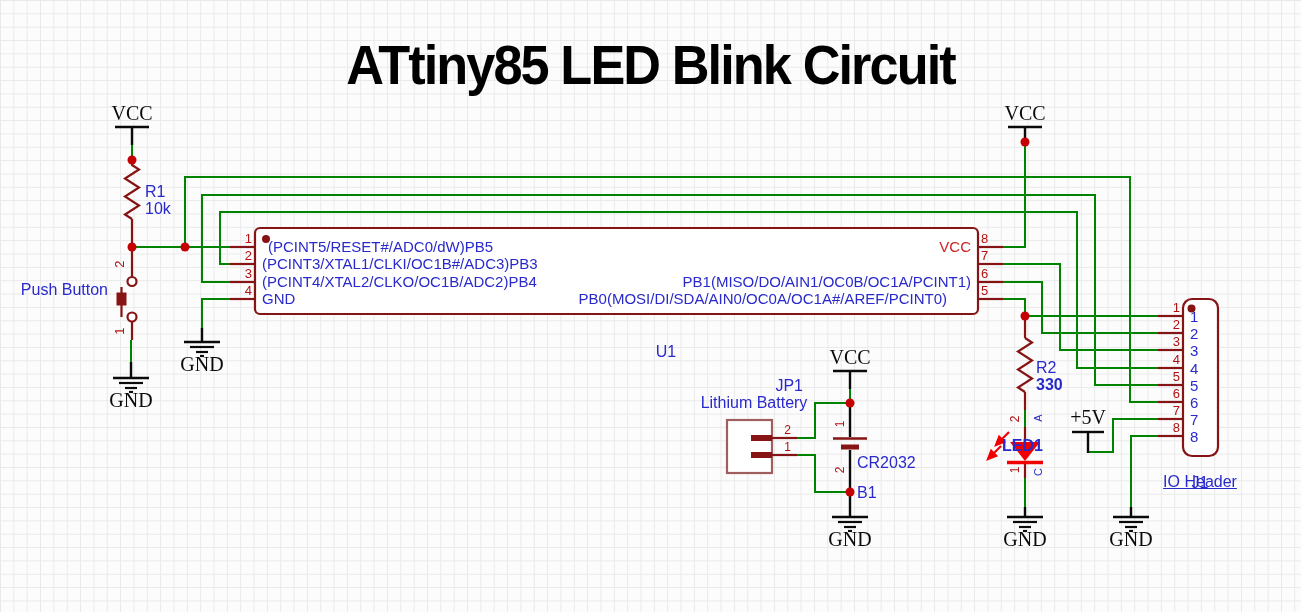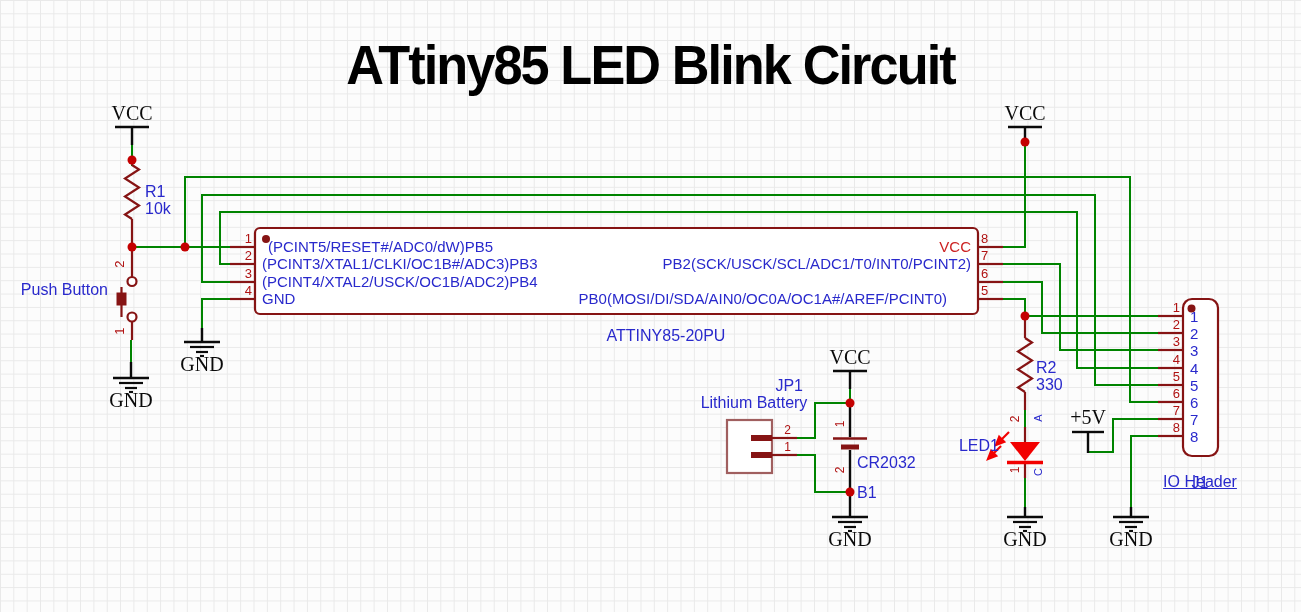--- a/index.html
+++ b/index.html
@@ -224,39 +224,39 @@
   <div class="pnum rt" style="left:222px;top:249px;width:30px;">2</div>
   <div class="pnum rt" style="left:222px;top:267px;width:30px;">3</div>
   <div class="pnum rt" style="left:222px;top:284px;width:30px;">4</div>
   <div class="pnum" style="left:981px;top:232px;">8</div>
   <div class="pnum" style="left:981px;top:249px;">7</div>
   <div class="pnum" style="left:981px;top:267px;">6</div>
   <div class="pnum" style="left:981px;top:284px;">5</div>
 
   <div class="pname" style="left:262px;top:239px;margin-left:6px;">(PCINT5/RESET#/ADC0/dW)PB5</div>
   <div class="pname" style="left:262px;top:256px;">(PCINT3/XTAL1/CLKI/OC1B#/ADC3)PB3</div>
-  <div class="pname" style="left:262px;top:274px;">(PCINT4/XTAL2/USCK/OC1B/ADC2)PB4</div>
+  <div class="pname" style="left:262px;top:274px;">(PCINT4/XTAL2/CLKO/OC1B/ADC2)PB4</div>
   <div class="pname" style="left:262px;top:291px;">GND</div>
   <div class="pname rt" style="left:500px;top:239px;width:471px;color:#cc2222;">VCC</div>
-  <div class="pname rt" style="left:500px;top:256px;width:471px;">PB2(SCK/USCK/SCL/ADC1/T0/INT0/PCINT2)</div>
+  <div class="pname rt" style="left:500px;top:274px;width:471px;">PB1(MISO/DO/AIN1/OC0B/OC1A/PCINT1)</div>
   <div class="pname rt" style="left:476px;top:291px;width:471px;">PB0(MOSI/DI/SDA/AIN0/OC0A/OC1A#/AREF/PCINT0)</div>
-  <div class="lbl ctr" style="left:566px;top:328px;width:200px;">ATTINY85-20PU</div>
+  <div class="lbl ctr" style="left:566px;top:344px;width:200px;">U1</div>
 
   <div class="lbl ctr" style="left:703px;top:378px;width:100px;text-align:right;">JP1</div>
   <div class="lbl ctr" style="left:674px;top:395px;width:160px;">Lithium Battery</div>
   <div class="pnum rt" style="left:761px;top:423px;width:30px;font-size:12px;">2</div>
   <div class="pnum rt" style="left:761px;top:440px;width:30px;font-size:12px;">1</div>
   <div class="pnum vtext" style="left:833px;top:417px;font-size:12px;">1</div>
   <div class="pnum vtext" style="left:833px;top:463px;font-size:12px;">2</div>
   <div class="lbl" style="left:857px;top:439px;margin-top:46px;">B1</div>
   <div class="lbl" style="left:857px;top:455px;">CR2032</div>
 
   <div class="lbl" style="left:1036px;top:360px;">R2</div>
-  <div class="lbl" style="left:1036px;top:377px;">330</div>
-  <div class="lbl rt" style="left:949px;top:438px;width:50px;">LED1</div>
+  <div class="lbl" style="left:1036px;top:377px;font-weight:bold;">330</div>
+  <div class="lbl rt" style="left:993px;top:438px;width:50px;font-weight:bold;">LED1</div>
   <div class="pnum vtext" style="left:1008px;top:412px;font-size:12px;">2</div>
   <div class="lbl vtext" style="left:1031px;top:411px;font-size:11px;">A</div>
   <div class="pnum vtext" style="left:1008px;top:463px;font-size:12px;">1</div>
   <div class="lbl vtext" style="left:1031px;top:465px;font-size:11px;">C</div>
 
   <div class="pnum rt" style="left:1150px;top:301px;width:30px;">1</div>
   <div class="pnum rt" style="left:1150px;top:318px;width:30px;">2</div>
   <div class="pnum rt" style="left:1150px;top:335px;width:30px;">3</div>
   <div class="pnum rt" style="left:1150px;top:353px;width:30px;">4</div>
   <div class="pnum rt" style="left:1150px;top:370px;width:30px;">5</div>

